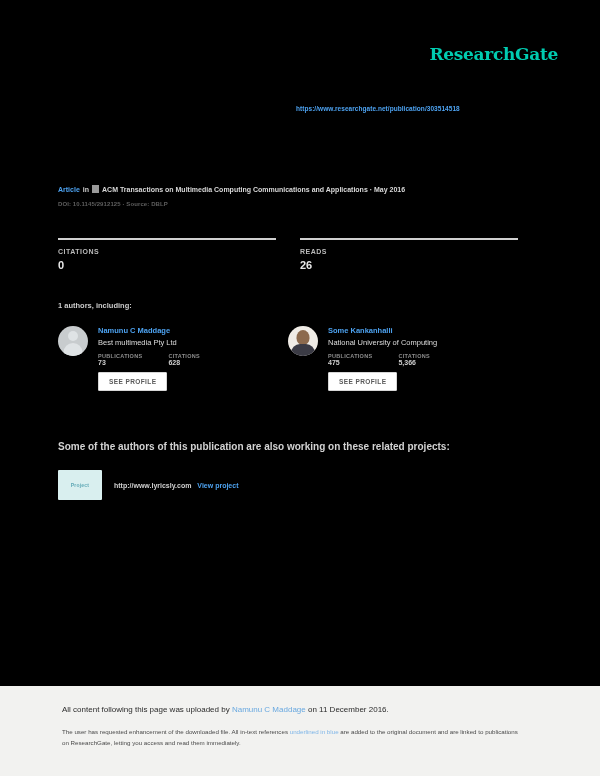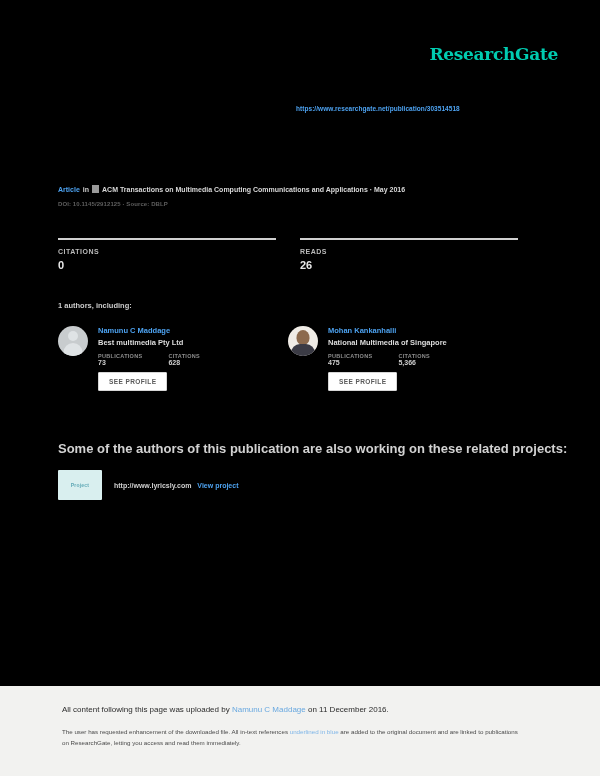--- a/index.html
+++ b/index.html
@@ -179,21 +179,21 @@
   .author-info { margin-left: 40px; }
   .author-name {
     font-size: 7.5px;
     font-weight: 700;
     color: #4da2f0;
     white-space: nowrap;
   }
   .author-affil {
     margin-top: 3px;
     font-size: 7.5px;
-    font-weight: 700;
+    font-weight: 400;
     color: #dcdcdc;
     white-space: nowrap;
   }
   .author-stats {
     margin-top: 6px;
     display: flex;
     gap: 26px;
   }
   .astat-label {
     font-size: 5.5px;
@@ -219,21 +219,21 @@
     letter-spacing: 0.4px;
     padding: 5px 10px;
     border-radius: 1px;
   }
 
   
   .projects-heading {
     position: absolute;
     left: 58px;
     top: 441px;
-    font-size: 13px;
+    font-size: 10px;
     font-weight: 700;
     color: #d2d2d2;
     white-space: nowrap;
   }
 
   .project-row {
     position: absolute;
     left: 58px;
     top: 470px;
     display: flex;
@@ -348,22 +348,22 @@
       </div>
       <div class="see-profile">SEE PROFILE</div>
     </div>
 
     <div class="author">
       <div class="avatar photo">
         <div class="p-head"></div>
         <div class="p-body"></div>
       </div>
       <div class="author-info">
-        <div class="author-name">Mohan Kankanhalli</div>
-        <div class="author-affil">National Multimedia of Singapore</div>
+        <div class="author-name">Some Kankanhalli</div>
+        <div class="author-affil">National University of Computing</div>
         <div class="author-stats">
           <div>
             <div class="astat-label">PUBLICATIONS</div>
             <div class="astat-value">475</div>
           </div>
           <div>
             <div class="astat-label">CITATIONS</div>
             <div class="astat-value">5,366</div>
           </div>
         </div>

